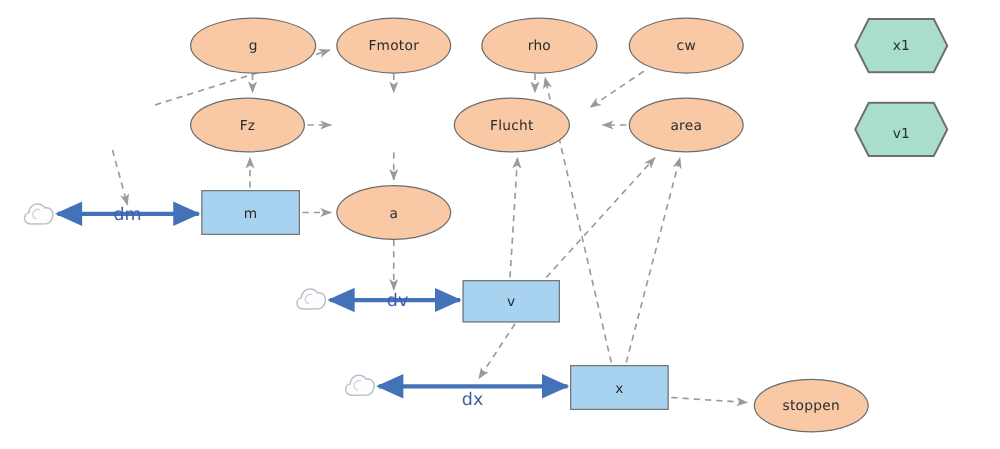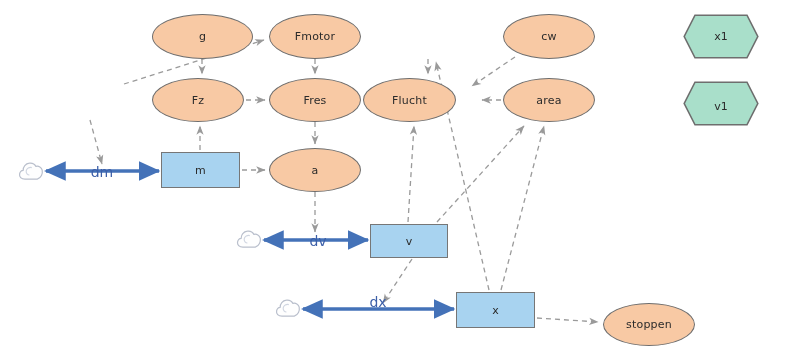--- a/index.html
+++ b/index.html
@@ -119,28 +119,28 @@
       <path d="M303,309 L454,309"></path>
     </g>
   </svg>
 
   <div class="node ellipse" style="left:152px;top:14px;width:101px;height:45px;">
     <span>g</span>
   </div>
   <div class="node ellipse" style="left:269px;top:14px;width:92px;height:45px;">
     <span>Fmotor</span>
   </div>
+  <div class="node ellipse" style="left:385px;top:14px;width:93px;height:45px;">
+    <span>rho</span>
+  </div>
   <div class="node ellipse" style="left:503px;top:14px;width:92px;height:45px;">
     <span>cw</span>
   </div>
   <div class="node ellipse" style="left:152px;top:78px;width:92px;height:44px;">
     <span>Fz</span>
-  </div>
-  <div class="node ellipse" style="left:269px;top:78px;width:92px;height:44px;">
-    <span>Fres</span>
   </div>
   <div class="node ellipse" style="left:363px;top:78px;width:93px;height:44px;">
     <span>Flucht</span>
   </div>
   <div class="node ellipse" style="left:503px;top:78px;width:92px;height:44px;align-items:center;">
     <span>area</span>
   </div>
   <div class="node ellipse" style="left:269px;top:148px;width:92px;height:44px;">
     <span>a</span>
   </div>
@@ -191,15 +191,15 @@
     <svg width="26" height="22" viewBox="0 0 26 22">
       <path d="M7,19.2 C3.1,19.2 1.1,16.6 1.6,13.9 C2,11.6 3.7,10.4 5.2,10.3
                C5,6.9 7.6,3.6 11.3,3.2 C14.3,2.8 16.8,4.3 17.9,6.4
                C20.6,5.6 23.6,7.3 24.2,10.2 C24.9,13.6 23.2,18 19.3,19.1 Z" fill="#fefefe" stroke="#b9bfcc" stroke-width="1.2" stroke-linejoin="round"></path>
       <path d="M13.8,7.6 C11.4,6.9 8.6,8.4 8.2,10.9 C7.9,13.2 9.6,15 11.4,15" fill="none" stroke="#cfd5e0" stroke-width="1.1"></path>
     </svg>
   </div>
 
   <div class="flowlabel" style="left:102px;top:172px;">dm</div>
   <div class="flowlabel" style="left:318px;top:241px;">dv</div>
-  <div class="flowlabel" style="left:378px;top:302px;">dx</div>
+  <div class="flowlabel" style="left:378px;top:320px;">dx</div>
 
 </div>
 
 </body></html>

